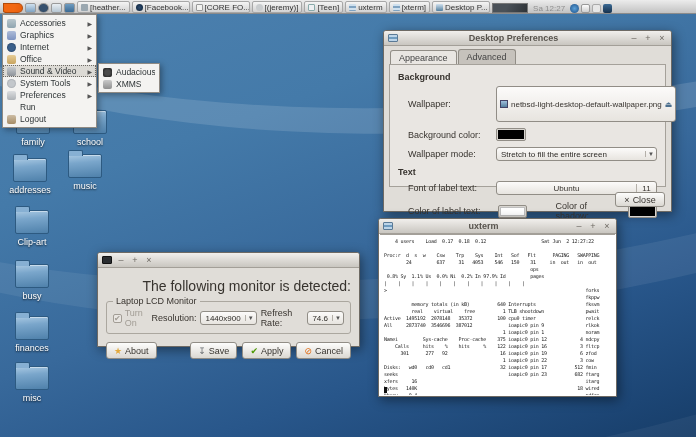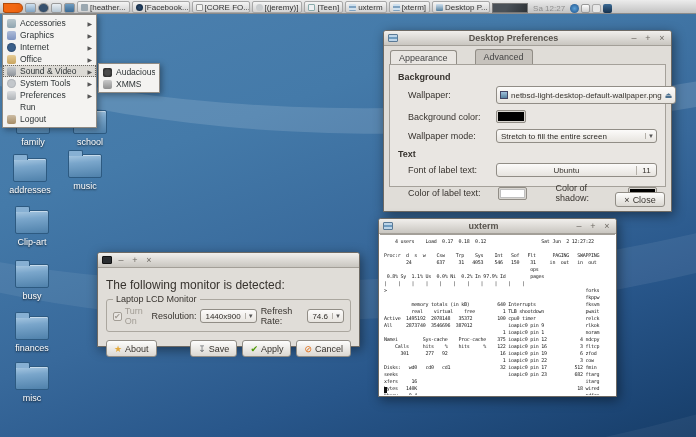--- a/index.html
+++ b/index.html
@@ -65,46 +65,46 @@
     font-size:9px; color:#37332e; }
   .select { display:flex; align-items:center; background:linear-gradient(#fcfbfa,#e7e4df);
     border:1px solid #918d86; border-radius:3px; font-size:8px; color:#2e2b27; }
   .select .sv { flex:1; padding:0 4px; white-space:nowrap; overflow:hidden; }
   .select .sa { width:11px; border-left:1px solid #b4b0a9; text-align:center; font-size:6px; color:#555; }
   .swatch { width:30px; height:13px; border:1px solid #918d86; border-radius:2px; padding:1px; background:#d8d5d0; }
   .swatch .fill { width:100%; height:100%; border:1px solid rgba(0,0,0,.25); }
 
   
   #win-prefs { left:363px; top:30px; width:289px; height:182px; z-index:20;margin-left:20px; }
-  .tabs { display:flex; padding:3px 24px 0 6px; gap:18px; }
+  .tabs { display:flex; padding:3px 24px 0 6px; gap:1px; }
   .tab { font-size:9px; padding:2px 8px 3px 8px; border:1px solid #918d86; border-bottom:none;
     border-radius:3px 3px 0 0; background:#c6c2bc; color:#444; }
   .tab.active { background:#e9e6e2; position:relative; top:1px; font-weight:normal; }
   .prefs-frame { position:absolute; left:5px; right:5px; top:33px; bottom:24px;
     border:1px solid #a5a19a; background:#e9e6e2; padding:5px 8px; }
   .sect { font-size:9px; font-weight:bold; color:#37332e; margin:2px 0 4px 0; }
   .prow { display:flex; align-items:center; margin:0 0 6px 10px; font-size:9px; color:#37332e; }
   .prow .plabel { width:88px; flex:0 0 auto; }
   .wallpaper-combo { flex:1; height:14px; display:flex; align-items:center; gap:3px;
-    background:linear-gradient(#fcfbfa,#e7e4df); border:1px solid #918d86; border-radius:3px; padding:8px 3px; font-size:8px; }
+    background:linear-gradient(#fcfbfa,#e7e4df); border:1px solid #918d86; border-radius:3px; padding:17px 3px; font-size:8px; }
   .wp-icon { width:8px; height:8px; background:linear-gradient(#9fc0dc,#55809f); border:1px solid #446; }
   .wp-name { flex:1; overflow:hidden; white-space:nowrap; }
   .eject { font-size:8px; color:#4b6f8e; }
   .font-btn { flex:1; height:14px; display:flex; align-items:center;
     background:linear-gradient(#fcfbfa,#e7e4df); border:1px solid #918d86; border-radius:3px; font-size:8px; }
   .font-btn .fname { flex:1; text-align:center; }
   .font-btn .fsize { width:20px; text-align:center; border-left:1px solid #b4b0a9; }
   .close-row { position:absolute; right:6px; bottom:4px; }
   .close-row .btn { width:50px; height:15px; }
 
   
   #win-display { left:97px; top:252px; width:263px; height:95px; z-index:30; }
   #win-display .titlebar .ticon { background:#2a2d30; border-color:#111; }
   .ds-body { padding:6px 8px 0 8px; }
-  .ds-text { font-size:12px; color:#37332e; margin:4px 0 4px 0; }
+  .ds-text { font-size:14px; color:#37332e; margin:4px 0 4px 0;text-align:right; }
   .ds-fieldset { border:1px solid #aba79f; border-radius:3px; padding:6px 6px 5px 6px; position:relative; margin-top:7px; }
   .ds-legend { position:absolute; top:-6px; left:6px; background:#e0ddd8; padding:0 3px; font-size:9px; color:#37332e; }
   .ds-controls { display:flex; align-items:center; gap:4px; font-size:9px; color:#37332e; }
   .ds-controls .dis { color:#a29d95; display:flex; align-items:center; gap:3px; }
   .cb { width:9px; height:9px; border:1px solid #a29d95; border-radius:2px; background:#e9e6e2;
     font-size:8px; line-height:8px; color:#a29d95; text-align:center; }
   .ds-buttons { display:flex; align-items:center; margin-top:8px; }
   .ds-buttons .btn { height:17px; padding:0 7px; }
   .ds-buttons .spacer { flex:1; }
   .bicon { font-size:9px; }

